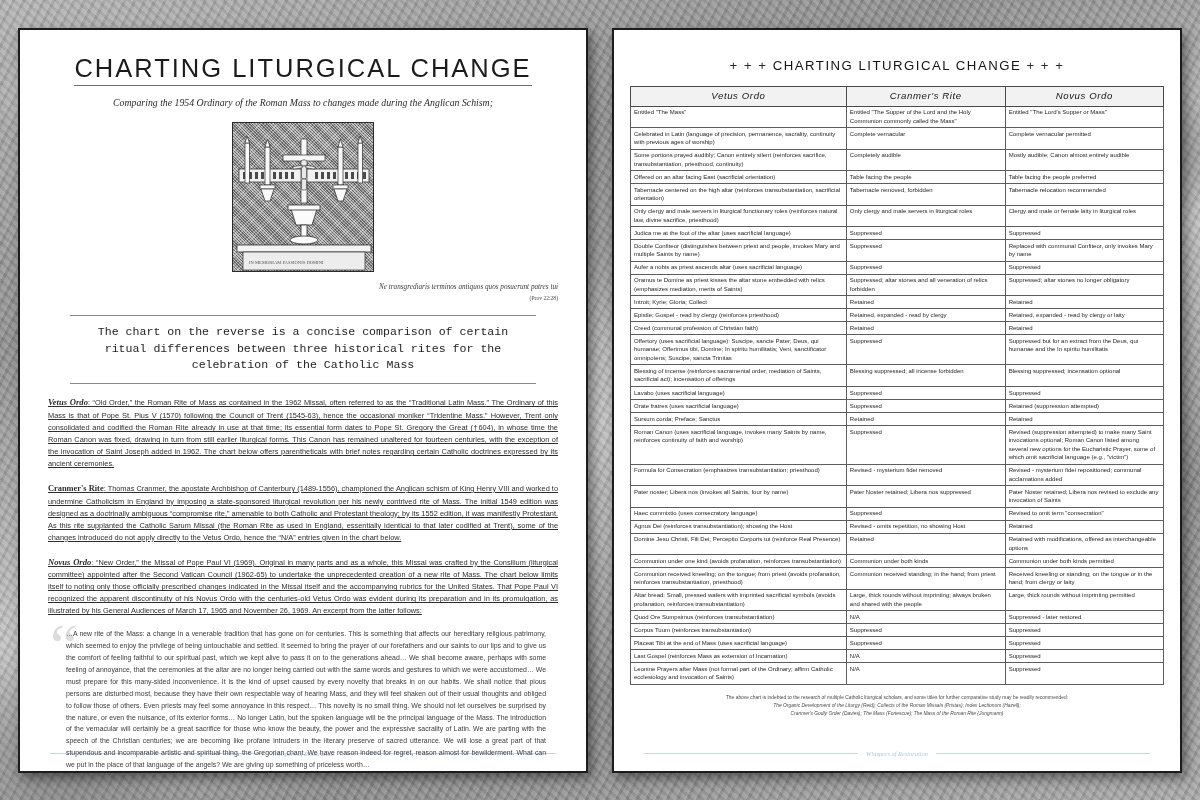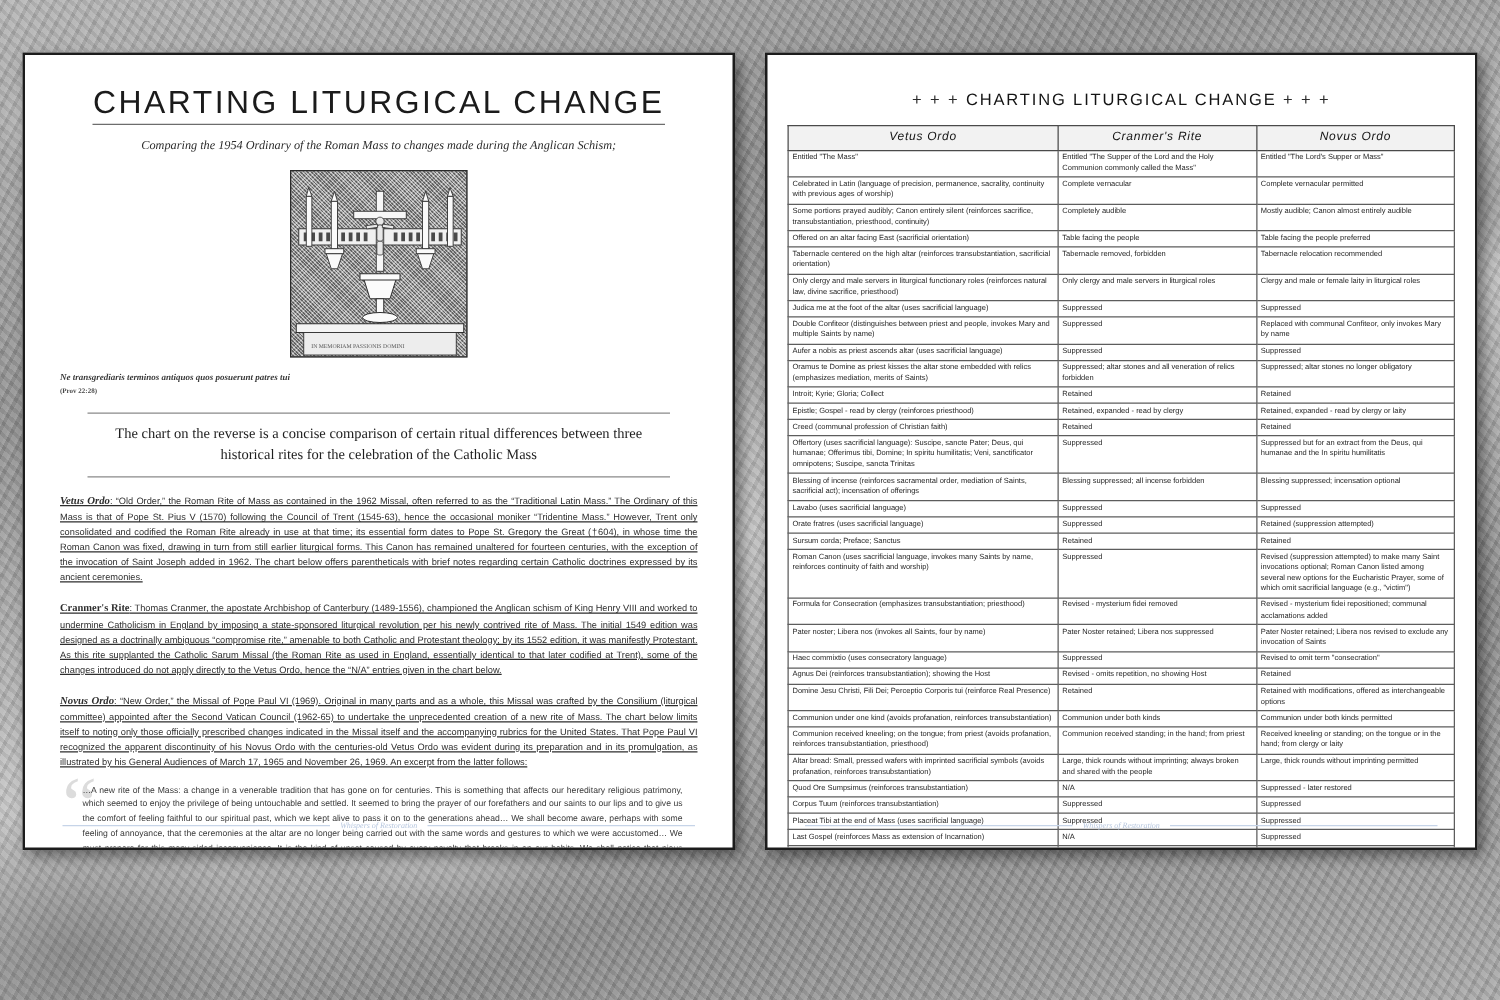--- a/index.html
+++ b/index.html
@@ -22,26 +22,25 @@
       repeating-linear-gradient(117deg, rgba(255,255,255,.10) 0 2px, rgba(0,0,0,.07) 2px 5px, rgba(255,255,255,.05) 5px 9px),
       repeating-linear-gradient(42deg, rgba(0,0,0,.06) 0 3px, rgba(255,255,255,.07) 3px 7px),
       linear-gradient(160deg, #b4b4b4 0%, #8e8e8e 28%, #c2c2c2 52%, #8a8a8a 74%, #a8a8a8 100%);
     position: relative;
   }
 
   .sheet {
     position: absolute;
     top: 28px;
     width: 570px;
-    height: 638px;
+    height: 745px;
     background: #ffffff;
     border: 2px solid #1c1c1c;
     box-shadow: 4px 5px 11px rgba(0,0,0,.45);
     overflow: hidden;
-    margin-top: 14px;
   }
   #sheet-left  { left: 18px; }
   #sheet-right { left: 612px; }
 
   .inner-left  { padding: 18px 28px 10px 28px; height: 100%; position: relative; }
   .inner-right { padding: 14px 16px 8px 16px; height: 100%; position: relative; }
 
   
   .main-title {
     text-align: center;
@@ -75,38 +74,37 @@
     position: relative;
     background-color: #8e8e8e;
     background-image:
       repeating-linear-gradient(45deg, rgba(255,255,255,.45) 0 1px, rgba(0,0,0,.18) 1px 2px),
       repeating-linear-gradient(-45deg, rgba(255,255,255,.30) 0 1px, rgba(0,0,0,.14) 1px 3px);
     overflow: hidden;
   }
   .woodcut svg { position: absolute; inset: 0; }
 
   .caption {
-    text-align: left;
+    text-align: right;
     font-family: "Liberation Serif", serif;
     font-style: italic;
     font-size: 7.2px;
     color: #3a3a3a;
     margin-top: 6px;
     line-height: 1.45;
-    font-weight: bold;
   }
   .caption .ref { font-size: 5.6px; font-style: normal; display: block; margin-top: 1px; color: #4a4a4a; }
 
   .reverse-note {
     margin: 13px 22px 0 22px;
     border-top: 1px solid #8a8a8a;
     border-bottom: 1px solid #8a8a8a;
     padding: 8px 4px 9px 4px;
     text-align: center;
-    font-family: Liberation Serif, serif;
+    font-family: Liberation Mono, monospace;
     font-size: 11.6px;
     line-height: 1.45;
     color: #1e1e1e;
   }
 
   .para {
     margin-top: 12px;
     font-size: 7.4px;
     line-height: 1.62;
     color: #2e2e2e;

